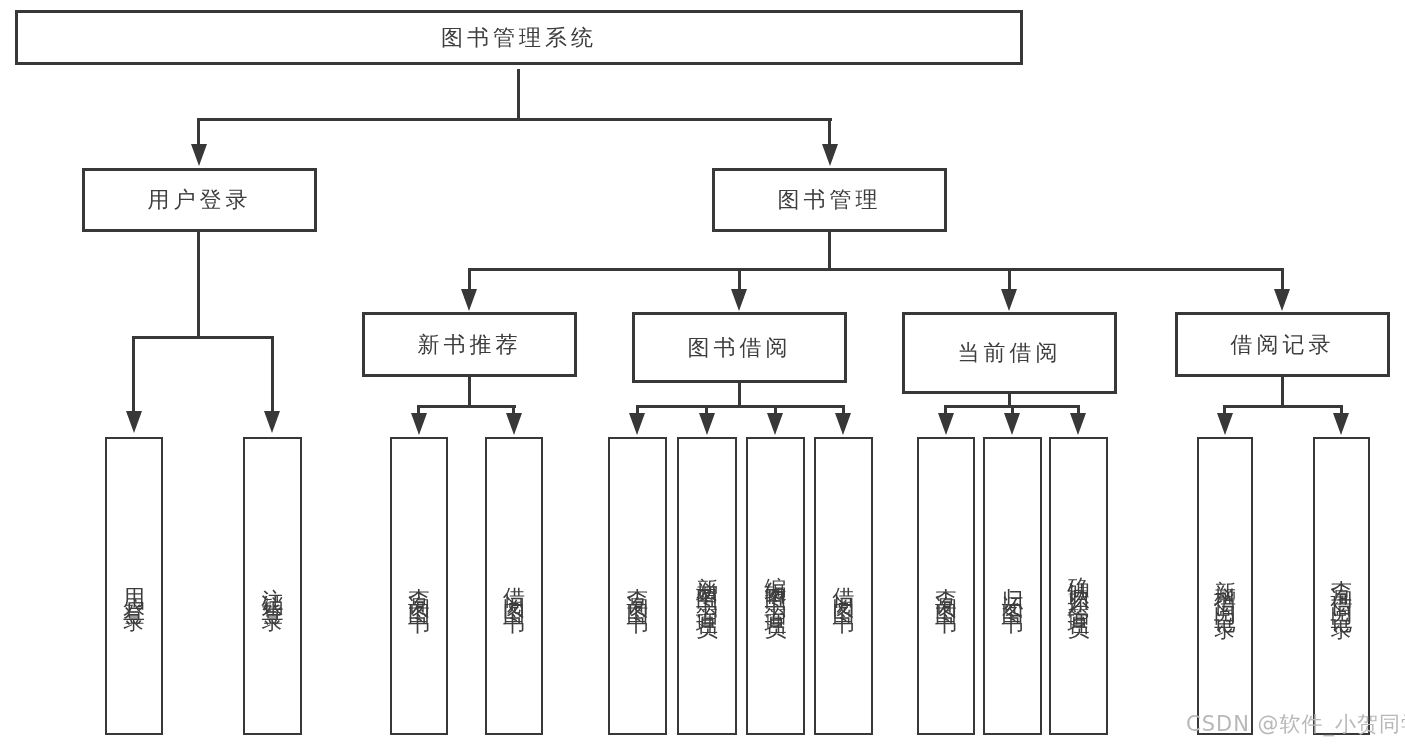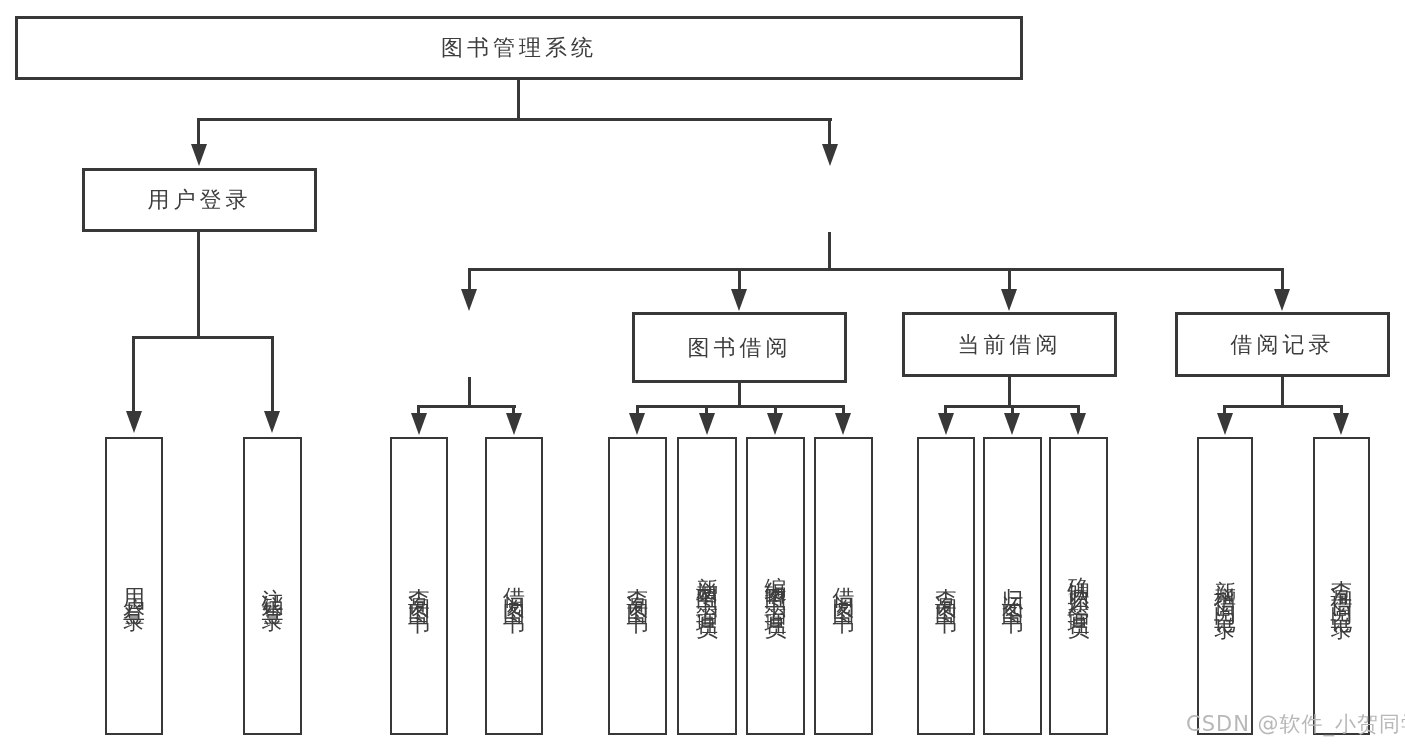--- a/index.html
+++ b/index.html
@@ -44,51 +44,53 @@
     color:#b8b8b8;
     white-space:nowrap;
     z-index:5;
   }
 </style>
 </head>
 <body>
 
 <div id="canvas">
 
-  <div class="box" style="left:15px;top:16px;width:1008px;height:64px">图书管理系统</div>
+  <div class="box" style="left:15px;top:10px;width:1008px;height:55px">图书管理系统</div>
 
   <div class="vline" style="left:517px;top:69px;width:3px;height:51px"></div>
   <div class="hline" style="left:197px;top:118px;width:635px;height:3px"></div>
   <div class="vline" style="left:197px;top:120px;width:3px;height:26px"></div>
   <div class="arrow" style="left:191px;top:144px"></div>
   <div class="vline" style="left:828px;top:120px;width:3px;height:26px"></div>
   <div class="arrow" style="left:822px;top:144px"></div>
 
   <div class="box" style="left:82px;top:168px;width:235px;height:64px">用户登录</div>
+  <div class="box" style="left:712px;top:168px;width:235px;height:64px">图书管理</div>
 
   <div class="vline" style="left:197px;top:232px;width:3px;height:107px"></div>
   <div class="hline" style="left:132px;top:336px;width:142px;height:3px"></div>
   <div class="vline" style="left:132px;top:336px;width:3px;height:76px"></div>
   <div class="arrow" style="left:126px;top:411px"></div>
   <div class="vline" style="left:271px;top:336px;width:3px;height:76px"></div>
   <div class="arrow" style="left:264px;top:411px"></div>
 
   <div class="vline" style="left:828px;top:232px;width:3px;height:39px"></div>
   <div class="hline" style="left:468px;top:268px;width:816px;height:3px"></div>
   <div class="vline" style="left:468px;top:270px;width:3px;height:21px"></div>
   <div class="arrow" style="left:461px;top:289px"></div>
   <div class="vline" style="left:738px;top:270px;width:3px;height:21px"></div>
   <div class="arrow" style="left:731px;top:289px"></div>
   <div class="vline" style="left:1008px;top:270px;width:3px;height:21px"></div>
   <div class="arrow" style="left:1001px;top:289px"></div>
   <div class="vline" style="left:1281px;top:270px;width:3px;height:21px"></div>
   <div class="arrow" style="left:1274px;top:289px"></div>
 
+  <div class="box" style="left:362px;top:312px;width:215px;height:65px">新书推荐</div>
   <div class="box" style="left:632px;top:312px;width:215px;height:71px">图书借阅</div>
-  <div class="box" style="left:902px;top:312px;width:215px;height:65px">当前借阅</div>
+  <div class="box" style="left:902px;top:312px;width:215px;height:82px">当前借阅</div>
   <div class="box" style="left:1175px;top:312px;width:215px;height:65px">借阅记录</div>
 
   <div class="vline" style="left:468px;top:377px;width:3px;height:30px"></div>
   <div class="hline" style="left:417px;top:405px;width:99px;height:3px"></div>
   <div class="vline" style="left:417px;top:405px;width:3px;height:12px"></div>
   <div class="arrow" style="left:411px;top:413px"></div>
   <div class="vline" style="left:512px;top:405px;width:3px;height:12px"></div>
   <div class="arrow" style="left:506px;top:413px"></div>
 
   <div class="vline" style="left:738px;top:377px;width:3px;height:30px"></div>

